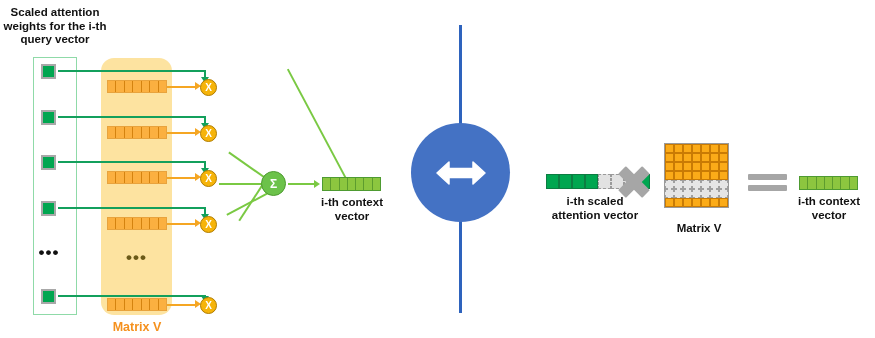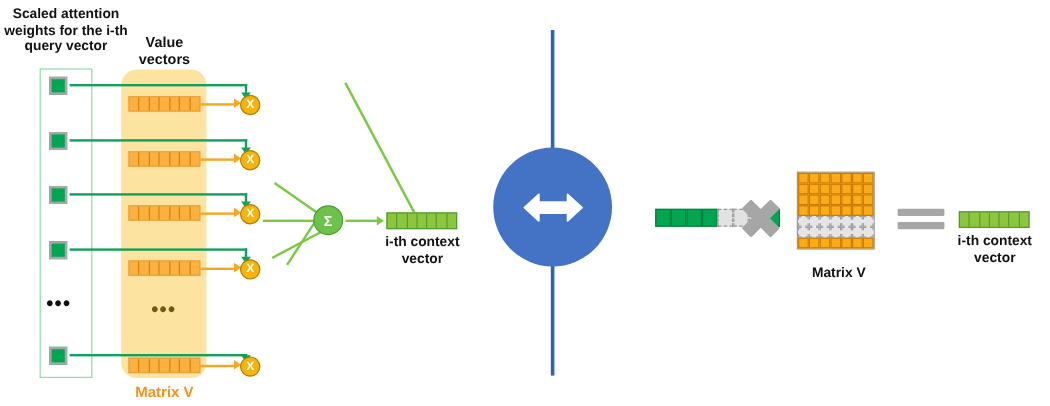--- a/index.html
+++ b/index.html
@@ -148,22 +148,20 @@
 </style>
 </head>
 <body>
 
 <div id="stage">
 
   <div class="lbl" style="left:0px;top:6px;width:110px;font-size:11.5px;">Scaled attention
 weights for the i-th
 query vector</div>
 
-  <div class="lbl" style="left:96px;top:28px;width:82px;font-size:12px;">Value
-vectors</div>
 
   <div id="matrixv-label" style="left:96px;top:320px;width:82px;font-size:12.5px;">Matrix V</div>
 
   <div id="attn-col"></div>
   <div class="attn-sq" style="top:64px;"></div>
   <div class="attn-sq" style="top:110px;"></div>
   <div class="attn-sq" style="top:155px;"></div>
   <div class="attn-sq" style="top:201px;"></div>
   <div class="attn-sq" style="top:289px;"></div>
   <div id="attn-dots" style="top:243px;">•••</div>
@@ -291,20 +289,22 @@
   <div id="satt">
     <i class="g"></i>
       <i class="g"></i>
       <i class="g"></i>
       <i class="g"></i>
     <i class="e"></i>
       <i class="e"></i>
       <i class="e"></i>
     <i class="g"></i>
   </div>
+  <div class="cap" style="left:529px;top:195px;width:132px;font-size:11.5px;">i-th scaled
+attention  vector</div>
 
   <div id="cross">
     <span class="a"></span>
       <span class="b"></span>
   </div>
 
   <div id="matv" style="grid-template-columns:repeat(7,9px);grid-template-rows:repeat(7,9px);">
     <b class="o"></b>
       <b class="o"></b>
       <b class="o"></b>

